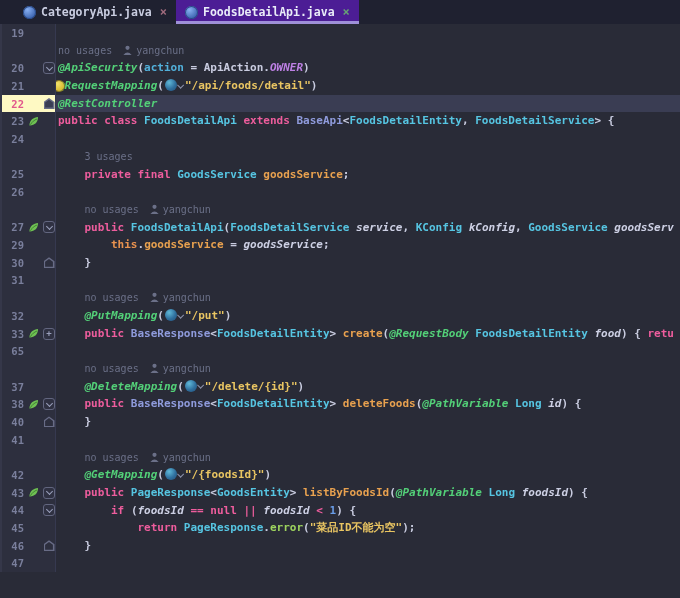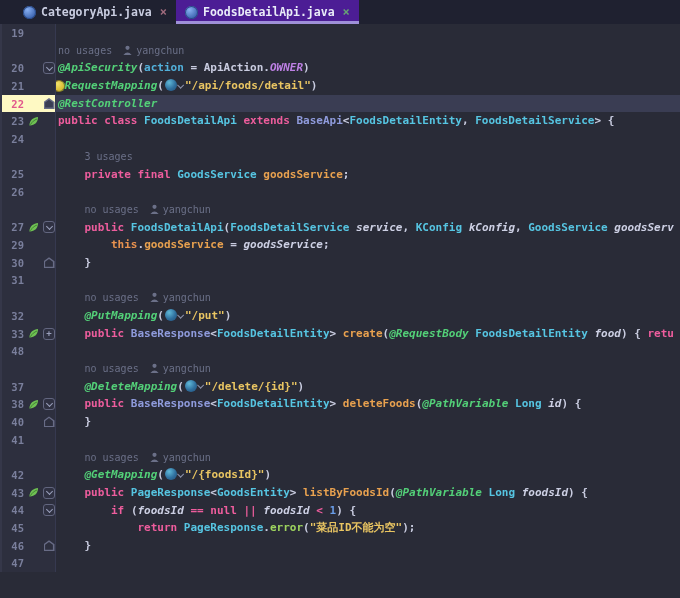--- a/index.html
+++ b/index.html
@@ -259,21 +259,21 @@
           </svg>
         </span>
         <span class="fslot">
           <span class="fbox fc"></span>
         </span>
       </div>
       <div class="code" style="padding-left: 28.5px;"><span class="t-kw">public </span><span class="t-type2">BaseResponse</span><span class="t-plain">&lt;</span><span class="t-type">FoodsDetailEntity</span><span class="t-plain">&gt; </span><span class="t-mname">create</span><span class="t-plain">(</span><span class="t-ann">@RequestBody </span><span class="t-type">FoodsDetailEntity </span><span class="t-param">food</span><span class="t-plain">) { </span><span class="t-kw">retu</span></div>
     </div>
     <div class="row">
       <div class="gutter">
-        <span class="ln">48</span>
+        <span class="ln">65</span>
         <span class="gic"></span>
         <span class="fslot"></span>
       </div>
       <div class="code" style="padding-left: 2px;"></div>
     </div>
     <div class="row">
       <div class="gutter">
         <span class="ln"></span>
         <span class="gic"></span>
         <span class="fslot"></span>

